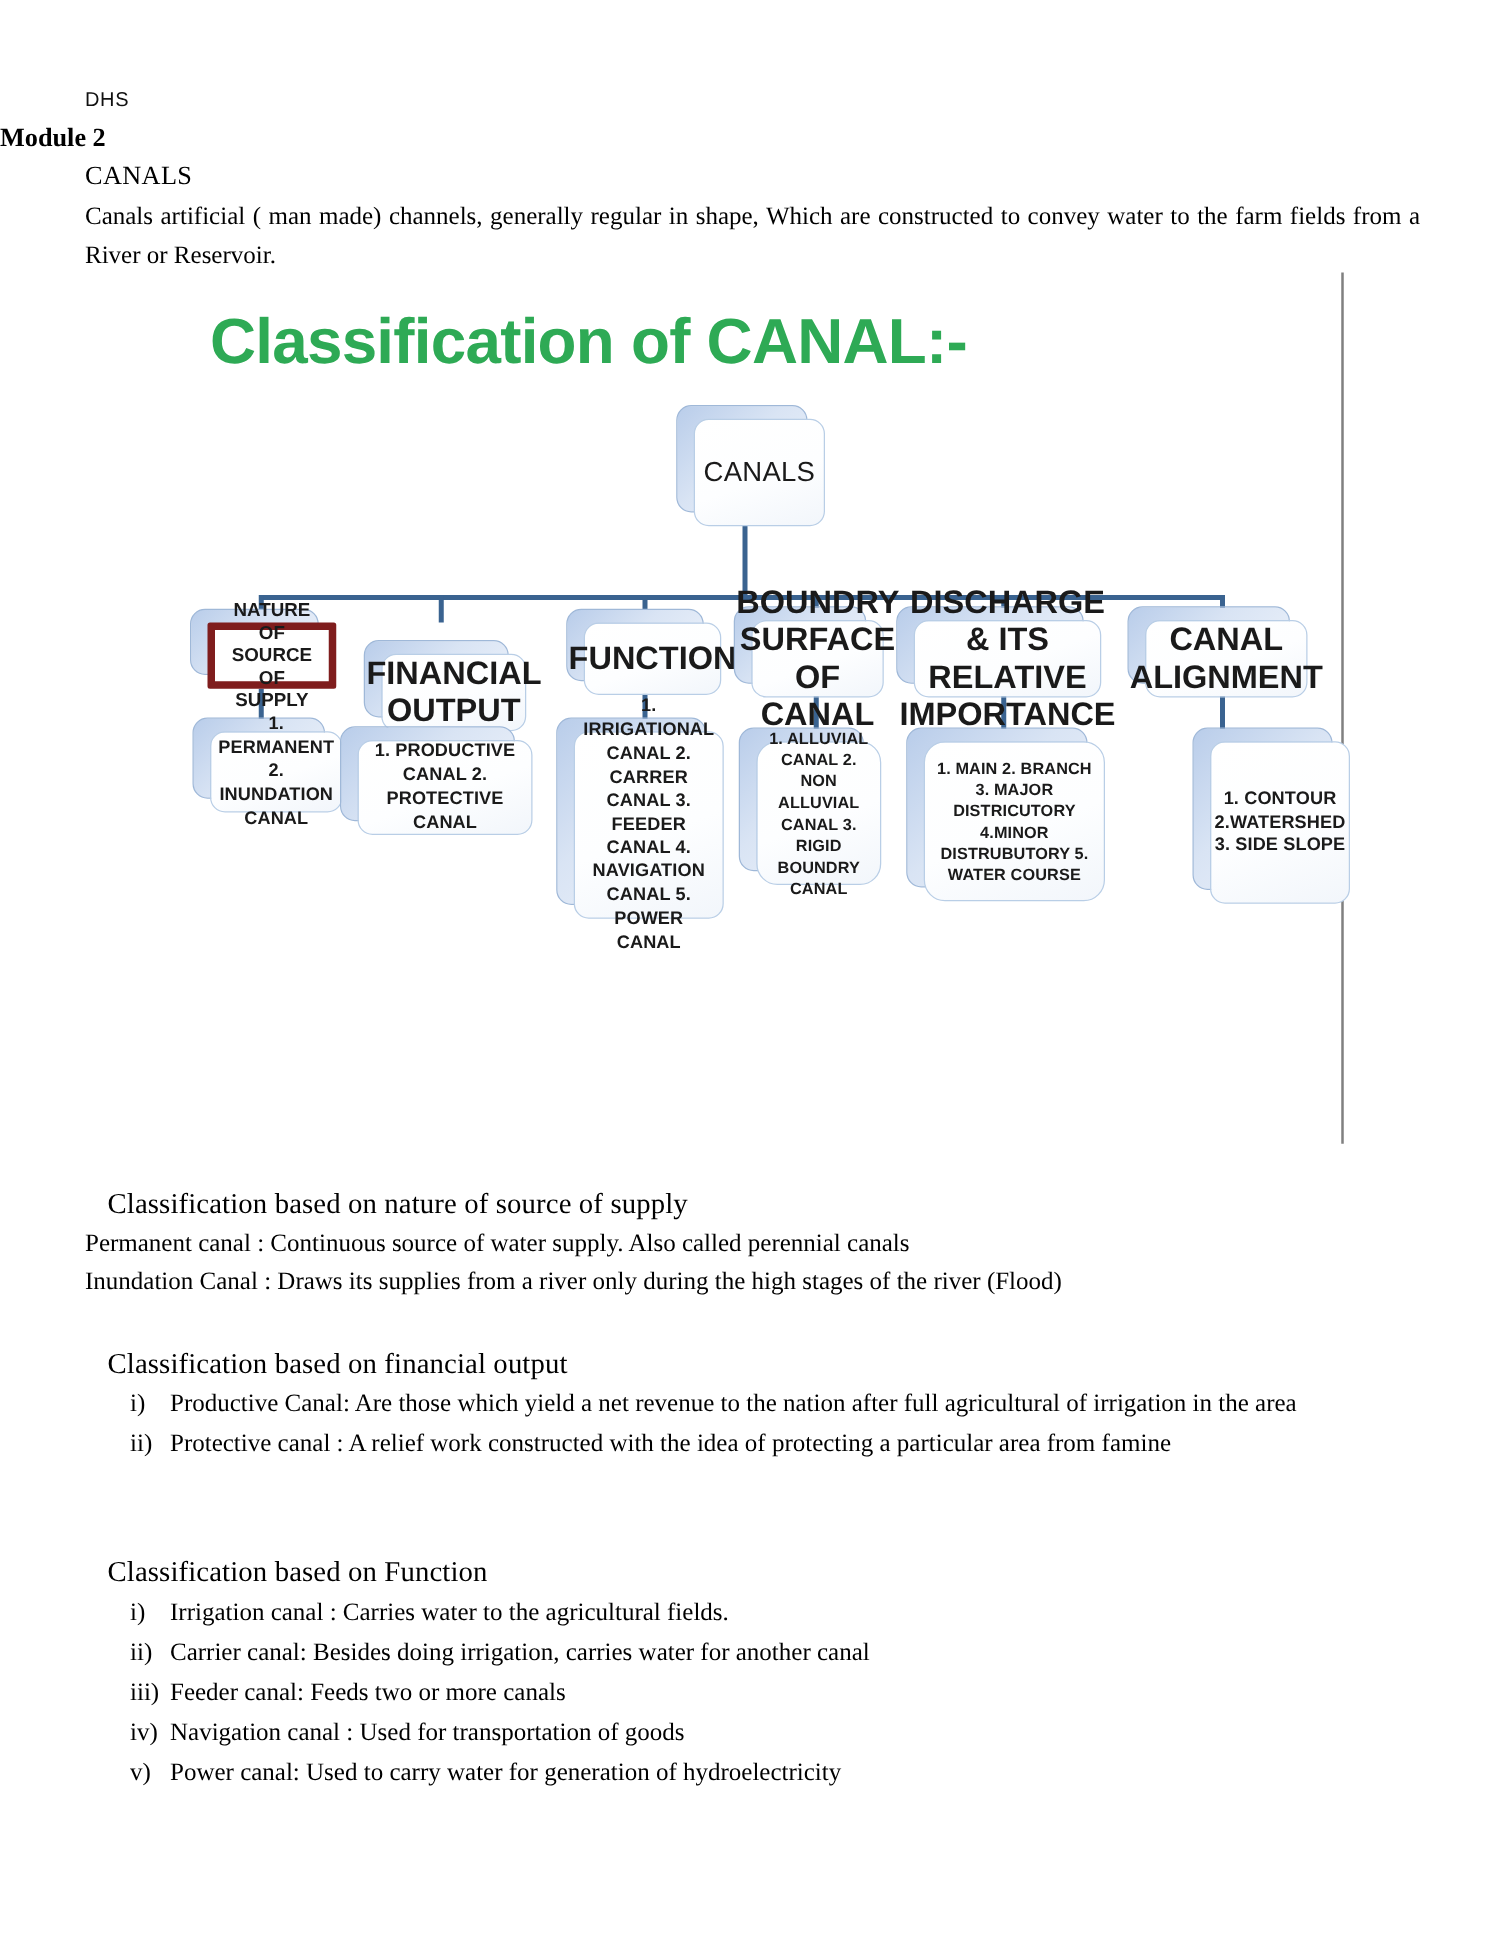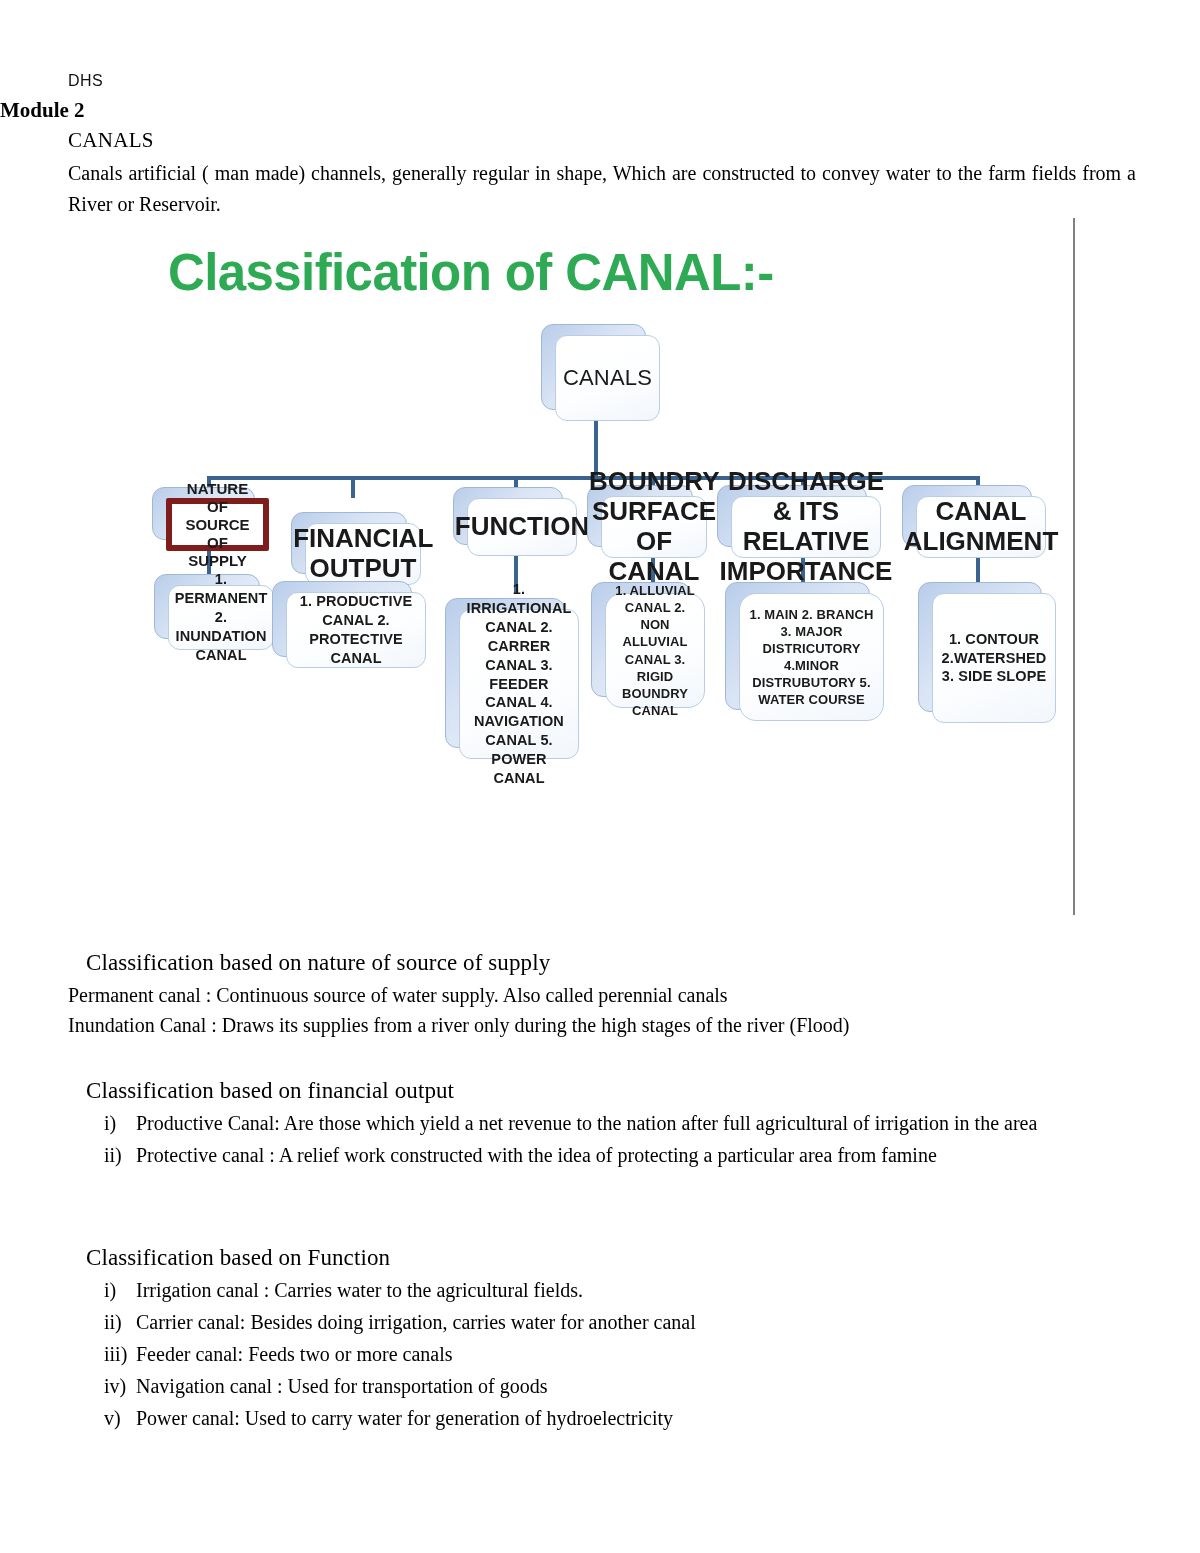--- a/index.html
+++ b/index.html
@@ -248,36 +248,36 @@
     <div class="node leaf" style="left:168px; top:370px; width:106px; height:65px;">
       <div class="back"></div>
       <div class="front">1. PERMANENT 2. INUNDATION CANAL</div>
     </div>
 
     <div class="node leaf" style="left:286px; top:377px; width:140px; height:76px;">
       <div class="back"></div>
       <div class="front">1. PRODUCTIVE CANAL            2. PROTECTIVE CANAL</div>
     </div>
 
-    <div class="node leaf" style="left:459px; top:394px; width:120px; height:150px;padding-left:25px;">
+    <div class="node leaf" style="left:459px; top:370px; width:120px; height:150px;padding-left:25px;">
       <div class="back"></div>
       <div class="front">1. IRRIGATIONAL CANAL 2. CARRER CANAL  3. FEEDER CANAL 4. NAVIGATION CANAL 5. POWER CANAL</div>
     </div>
 
     <div class="node leaf tiny" style="left:605px; top:378px; width:100px; height:115px;">
       <div class="back"></div>
       <div class="front">1. ALLUVIAL CANAL  2. NON ALLUVIAL CANAL  3. RIGID BOUNDRY CANAL</div>
     </div>
 
     <div class="node leaf tiny" style="left:739px; top:378px; width:145px; height:128px;padding-left:48px;">
       <div class="back"></div>
       <div class="front">1. MAIN  2. BRANCH 3. MAJOR DISTRICUTORY 4.MINOR DISTRUBUTORY 5. WATER COURSE</div>
     </div>
 
-    <div class="node leaf" style="left:932px; top:378px; width:124px; height:130px;border-radius:25px;">
+    <div class="node leaf" style="left:968px; top:378px; width:112px; height:130px;border-radius:25px;">
       <div class="back"></div>
       <div class="front">1. CONTOUR 2.WATERSHED 3. SIDE SLOPE</div>
     </div>
 
   </div>
 
   <div class="sec" style="top:950px;">
     <h2>Classification based on nature of source of supply</h2>
     <p>Permanent canal : Continuous source of water supply. Also called perennial canals</p>
     <p>Inundation Canal : Draws its supplies from a river only during the high stages of the river (Flood)</p>

